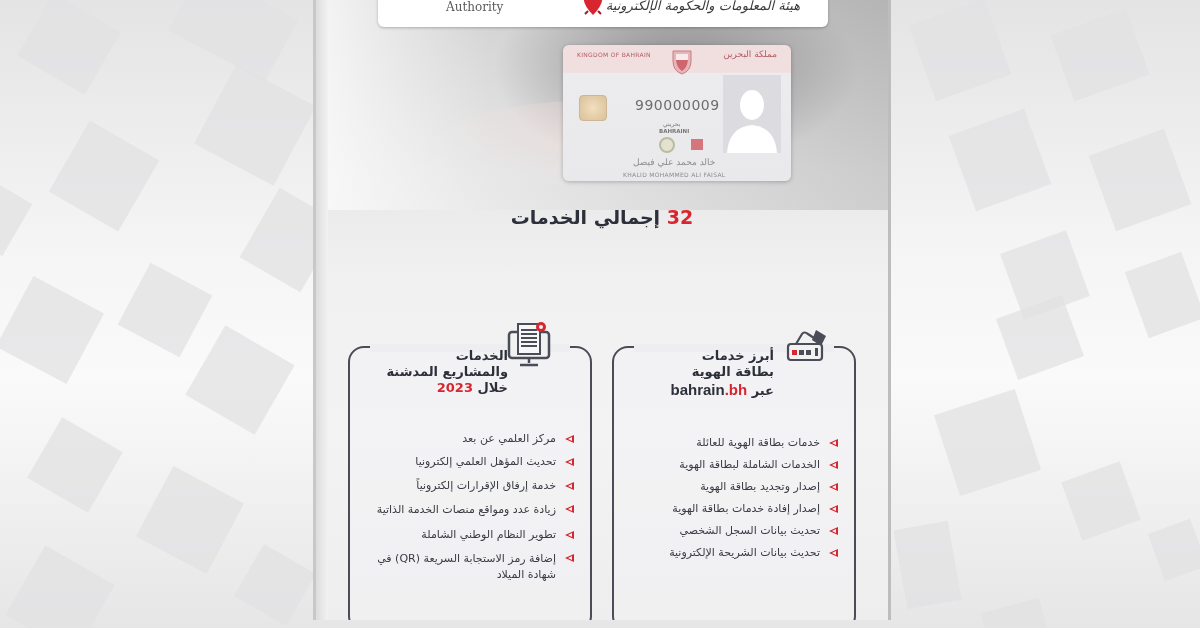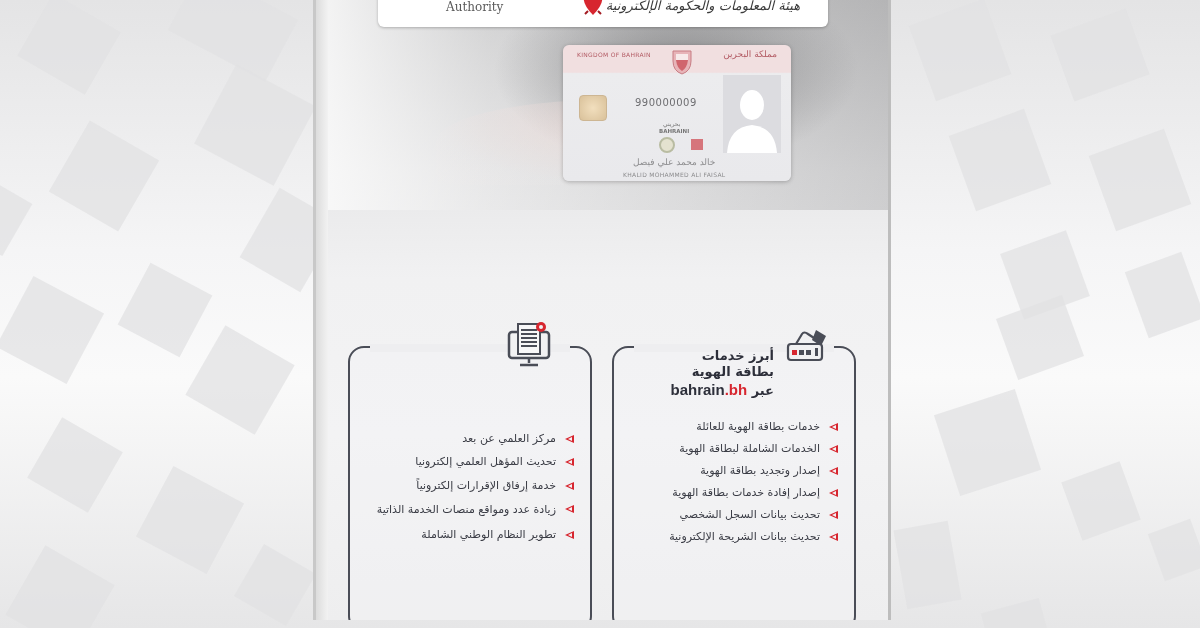--- a/index.html
+++ b/index.html
@@ -59,21 +59,21 @@
       border-radius: 6px; box-shadow: 0 1px 4px rgba(0,0,0,0.25);
       overflow: hidden;
     }
     .card-top-en { position: absolute; left: 14px; top: 6px; font-size: 6px; color: #b35b64; letter-spacing: 0.3px; }
     .card-top-ar { position: absolute; right: 14px; top: 4px; font-size: 9px; color: #b35b64; direction: rtl; font-family: "DejaVu Serif", serif; }
     .card-crest { position: absolute; left: 108px; top: 2px; width: 22px; height: 28px; }
     .card-chip {
       position: absolute; left: 16px; top: 50px; width: 28px; height: 26px; border-radius: 4px;
       background: radial-gradient(circle, #f2dfbe, #d9c19a); border: 1px solid #cdb693;
     }
-    .card-number { position: absolute; left: 72px; top: 52px; font-size: 10px; color: #6d6d70; letter-spacing: 0.5px; }
+    .card-number { position: absolute; left: 72px; top: 52px; font-size: 14px; color: #6d6d70; letter-spacing: 0.5px; }
     .card-label-red { position: absolute; left: 88px; font-size: 4px; color: #c97a80; }
     .card-nat-ar { position: absolute; left: 100px; top: 75px; font-size: 6px; color: #777; }
     .card-nat-en { position: absolute; left: 96px; top: 83px; font-size: 5.5px; color: #777; font-weight: bold; }
     .card-seal { position: absolute; left: 96px; top: 92px; width: 16px; height: 16px; border-radius: 50%; border: 2px solid #b9bca2; background: #e4e2cf; }
     .card-flag { position: absolute; left: 128px; top: 94px; width: 12px; height: 11px; background: #d6757c; }
     .card-photo {
       position: absolute; right: 10px; top: 30px; width: 58px; height: 78px; background: #dedee2;
     }
     .card-name-ar { position: absolute; left: 70px; top: 112px; font-size: 9px; color: #8c8c8e; direction: rtl; font-family: "DejaVu Serif", serif; }
     .card-name-en { position: absolute; left: 60px; top: 126px; font-size: 6px; color: #8c8c8e; letter-spacing: 0.3px; }
@@ -183,38 +183,51 @@
     <svg class="card-photo" viewBox="0 0 58 78">
       <rect width="58" height="78" fill="#dcdce0"></rect>
       <ellipse cx="29" cy="30" rx="12" ry="15" fill="#ffffff"></ellipse>
       <path d="M4 78 Q6 52 29 50 Q52 52 54 78Z" fill="#ffffff"></path>
     </svg>
     <span class="card-name-ar">خالد محمد علي فيصل</span>
     <span class="card-name-en">KHALID MOHAMMED ALI FAISAL</span>
   </div>
 
   <div class="headline">
+    <div class="l2">
+      <span class="red">32</span>
+      <span>إجمالي الخدمات</span>
+    </div>
   </div>
 
   <div class="panel panel-left">
     <div class="gap-cover" style="left:20px;width:200px;"></div>
     <svg class="icon-box" style="left:156px;top:-28px;width:50px;height:50px;" viewBox="0 0 50 50">
       <rect x="3" y="12" width="40" height="26" rx="3" fill="#f1f1f2" stroke="#4a4d57" stroke-width="2.5"></rect>
       <rect x="12" y="4" width="22" height="30" fill="#f7f7f8" stroke="#4a4d57" stroke-width="2"></rect>
       <path d="M15 10 h16 M15 14 h16 M15 18 h16 M15 22 h16 M15 26 h16" stroke="#4a4d57" stroke-width="1.8"></path>
       <path d="M23 38 v5 M14 45 h18" stroke="#4a4d57" stroke-width="2.5"></path>
       <circle cx="35" cy="7" r="5" fill="#d7262f"></circle>
       <circle cx="35" cy="7" r="2" fill="#f1f1f2"></circle>
     </svg>
+    <div class="panel-head" style="right:82px;top:0px;">
+      <div>الخدمات</div>
+      <div>والمشاريع المدشنة</div>
+      <div>
+        <span>خلال</span>
+        <span class="red">2023</span>
+      </div>
+    </div>
     <ul class="items" style="top:84px;width:212px;">
       <li style="margin-bottom:10px;"><span class="tri"></span><span>مركز العلمي عن بعد</span></li>
       <li style="margin-bottom:11px;"><span class="tri"></span><span>تحديث المؤهل العلمي إلكترونيا</span></li>
       <li style="margin-bottom:10px;"><span class="tri"></span><span>خدمة إرفاق الإقرارات إلكترونياً</span></li>
       <li style="margin-bottom:10px;line-height:16px;"><span class="tri"></span><span>زيادة عدد ومواقع منصات الخدمة الذاتية</span></li>
       <li style="margin-bottom:10px;"><span class="tri"></span><span>تطوير النظام الوطني الشاملة</span></li>
+      <li style="line-height:16px;"><span class="tri"></span><span>إضافة رمز الاستجابة السريعة (QR) في شهادة الميلاد</span></li>
     </ul>
   </div>
 
   <div class="panel panel-right">
     <div class="gap-cover" style="left:20px;width:200px;"></div>
     <svg class="icon-box" style="left:172px;top:-22px;width:46px;height:40px;" viewBox="0 0 46 40">
       <path d="M10 18 L16 8 Q18 5 22 8 L28 12" fill="none" stroke="#4a4d57" stroke-width="2.2"></path>
       <path d="M30 4 L40 10 L35 20 L26 14Z" fill="#4a4d57"></path>
       <rect x="2" y="18" width="34" height="16" rx="3" fill="#f1f1f2" stroke="#4a4d57" stroke-width="2.2"></rect>
       <rect x="6" y="24" width="5" height="5" fill="#d7262f"></rect>
@@ -223,21 +236,21 @@
       <rect x="29" y="22" width="3" height="8" fill="#4a4d57"></rect>
     </svg>
     <div class="panel-head" style="right:80px;top:0px;">
       <div>أبرز خدمات</div>
       <div>بطاقة الهوية</div>
       <div style="margin-top:2px;">
         <span>عبر</span>
         <span dir="ltr" class="bh-word"><span>bahrain</span><span class="red">.bh</span></span>
       </div>
     </div>
-    <ul class="items" style="top:72px;width:212px;">
+    <ul class="items" style="top:88px;width:212px;">
       <li style="margin-bottom:9px;"><span class="tri"></span><span>خدمات بطاقة الهوية للعائلة</span></li>
       <li style="margin-bottom:9px;"><span class="tri"></span><span>الخدمات الشاملة لبطاقة الهوية</span></li>
       <li style="margin-bottom:9px;"><span class="tri"></span><span>إصدار وتجديد بطاقة الهوية</span></li>
       <li style="margin-bottom:9px;"><span class="tri"></span><span>إصدار إفادة خدمات بطاقة الهوية</span></li>
       <li style="margin-bottom:9px;"><span class="tri"></span><span>تحديث بيانات السجل الشخصي</span></li>
       <li><span class="tri"></span><span>تحديث بيانات الشريحة الإلكترونية</span></li>
     </ul>
   </div>
 </div>
 

